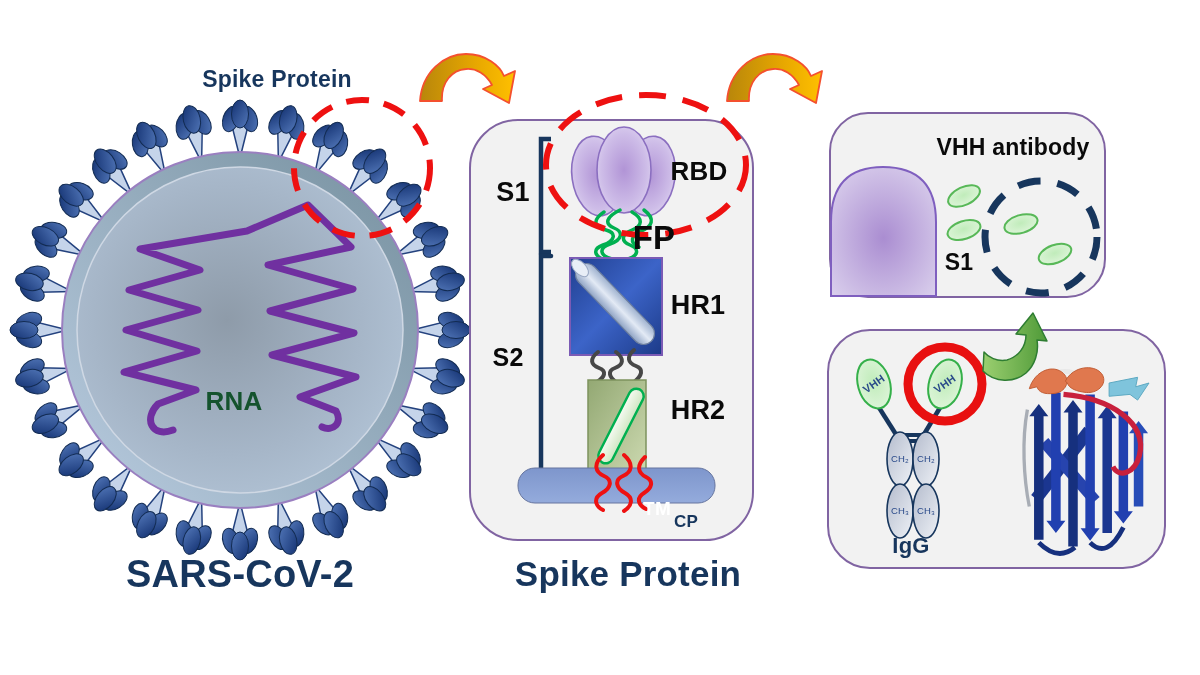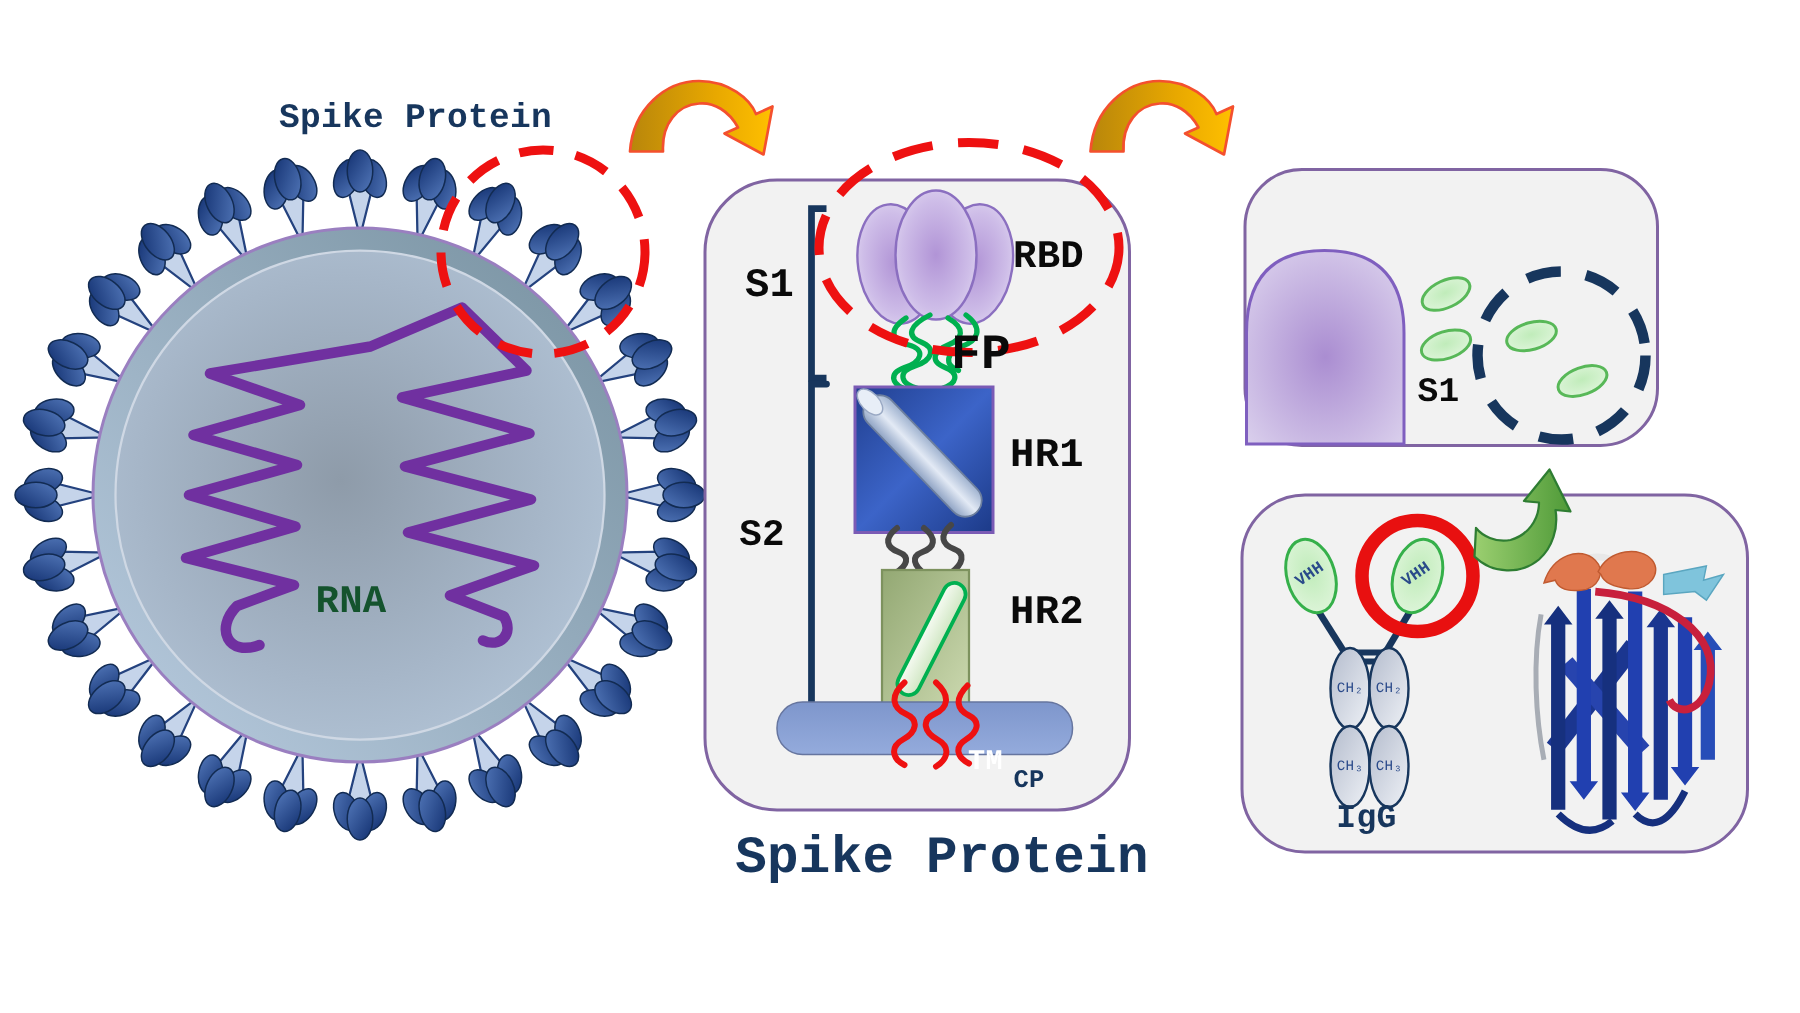--- a/index.html
+++ b/index.html
@@ -1,17 +1,17 @@
 <!DOCTYPE html>
 <html><head>
 <meta charset="utf-8">
 <style>
   html,body{margin:0;padding:0;background:#fff;}
   .canvas{position:relative;width:1200px;height:665px;background:#ffffff;overflow:hidden;
-          font-family:Liberation Mono, monospace;}
+          font-family:Liberation Sans, sans-serif;}
   .scene{position:absolute;left:0;top:0;}
   .lbl{position:absolute;transform:translate(-50%,-50%);font-weight:bold;white-space:nowrap;
        line-height:1;letter-spacing:.2px;}
   .navy{color:#17365d;}
   .blk{color:#0a0a0a;}
   .rot{transform:translate(-50%,-50%) rotate(-35deg);}
 </style>
 </head>
 <body>
 
@@ -238,31 +238,33 @@
     </g>
   </g>
 
   <path d="M 983,371 C 995,383 1014,383 1026,373 C 1035,365 1039,352 1037,340
            L 1047,341 L 1033,313 L 1016,334 L 1026,335
            C 1026,347 1018,357 1007,360 C 997,362 988,357 984,352 Z" fill="url(#greenArrowGrad)" stroke="#2e7d32" stroke-width="1.5" stroke-linejoin="round"></path>
 </svg>
 
 <div class="lbl navy" style="left:277px;top:79px;font-size:23px;">Spike Protein</div>
 <div class="lbl blk" style="left:234px;top:401px;font-size:26px;color:#14532d;">RNA</div>
+<div class="lbl navy" style="left:240px;top:574px;font-size:38px;">SARS-CoV-2</div>
 
 <div class="lbl blk" style="left:513px;top:192px;font-size:27px;">S1</div>
 <div class="lbl blk" style="left:508px;top:357px;font-size:25px;">S2</div>
 <div class="lbl blk" style="left:699px;top:171px;font-size:26px;">RBD</div>
 <div class="lbl blk" style="left:654px;top:237px;font-size:33px;">FP</div>
 <div class="lbl blk" style="left:698px;top:305px;font-size:27px;">HR1</div>
 <div class="lbl blk" style="left:698px;top:410px;font-size:27px;">HR2</div>
 <div class="lbl" style="left:657px;top:484px;font-size:19px;color:#ffffff;margin-top:24px;">TM</div>
 <div class="lbl navy" style="left:654px;top:521px;font-size:17px;margin-left:32px;">CP</div>
 <div class="lbl navy" style="left:628px;top:573px;font-size:35px;">Spike Protein</div>
 
+<div class="lbl blk" style="left:1013px;top:147px;font-size:23px;">VHH antibody</div>
 <div class="lbl blk" style="left:959px;top:262px;font-size:23px;">S1</div>
 
 <div class="lbl rot" style="left:874px;top:384px;font-size:11px;color:#2a4a8a;">VHH</div>
 <div class="lbl rot" style="left:945px;top:384px;font-size:11px;color:#2a4a8a;">VHH</div>
 <div class="lbl" style="left:900px;top:459px;font-size:9.5px;color:#2a4a8a;font-weight:normal;">CH₂</div>
 <div class="lbl" style="left:926px;top:459px;font-size:9.5px;color:#2a4a8a;font-weight:normal;">CH₂</div>
 <div class="lbl" style="left:900px;top:511px;font-size:9.5px;color:#2a4a8a;font-weight:normal;">CH₃</div>
 <div class="lbl" style="left:926px;top:511px;font-size:9.5px;color:#2a4a8a;font-weight:normal;">CH₃</div>
 <div class="lbl navy" style="left:911px;top:546px;font-size:22px;">IgG</div>
 

